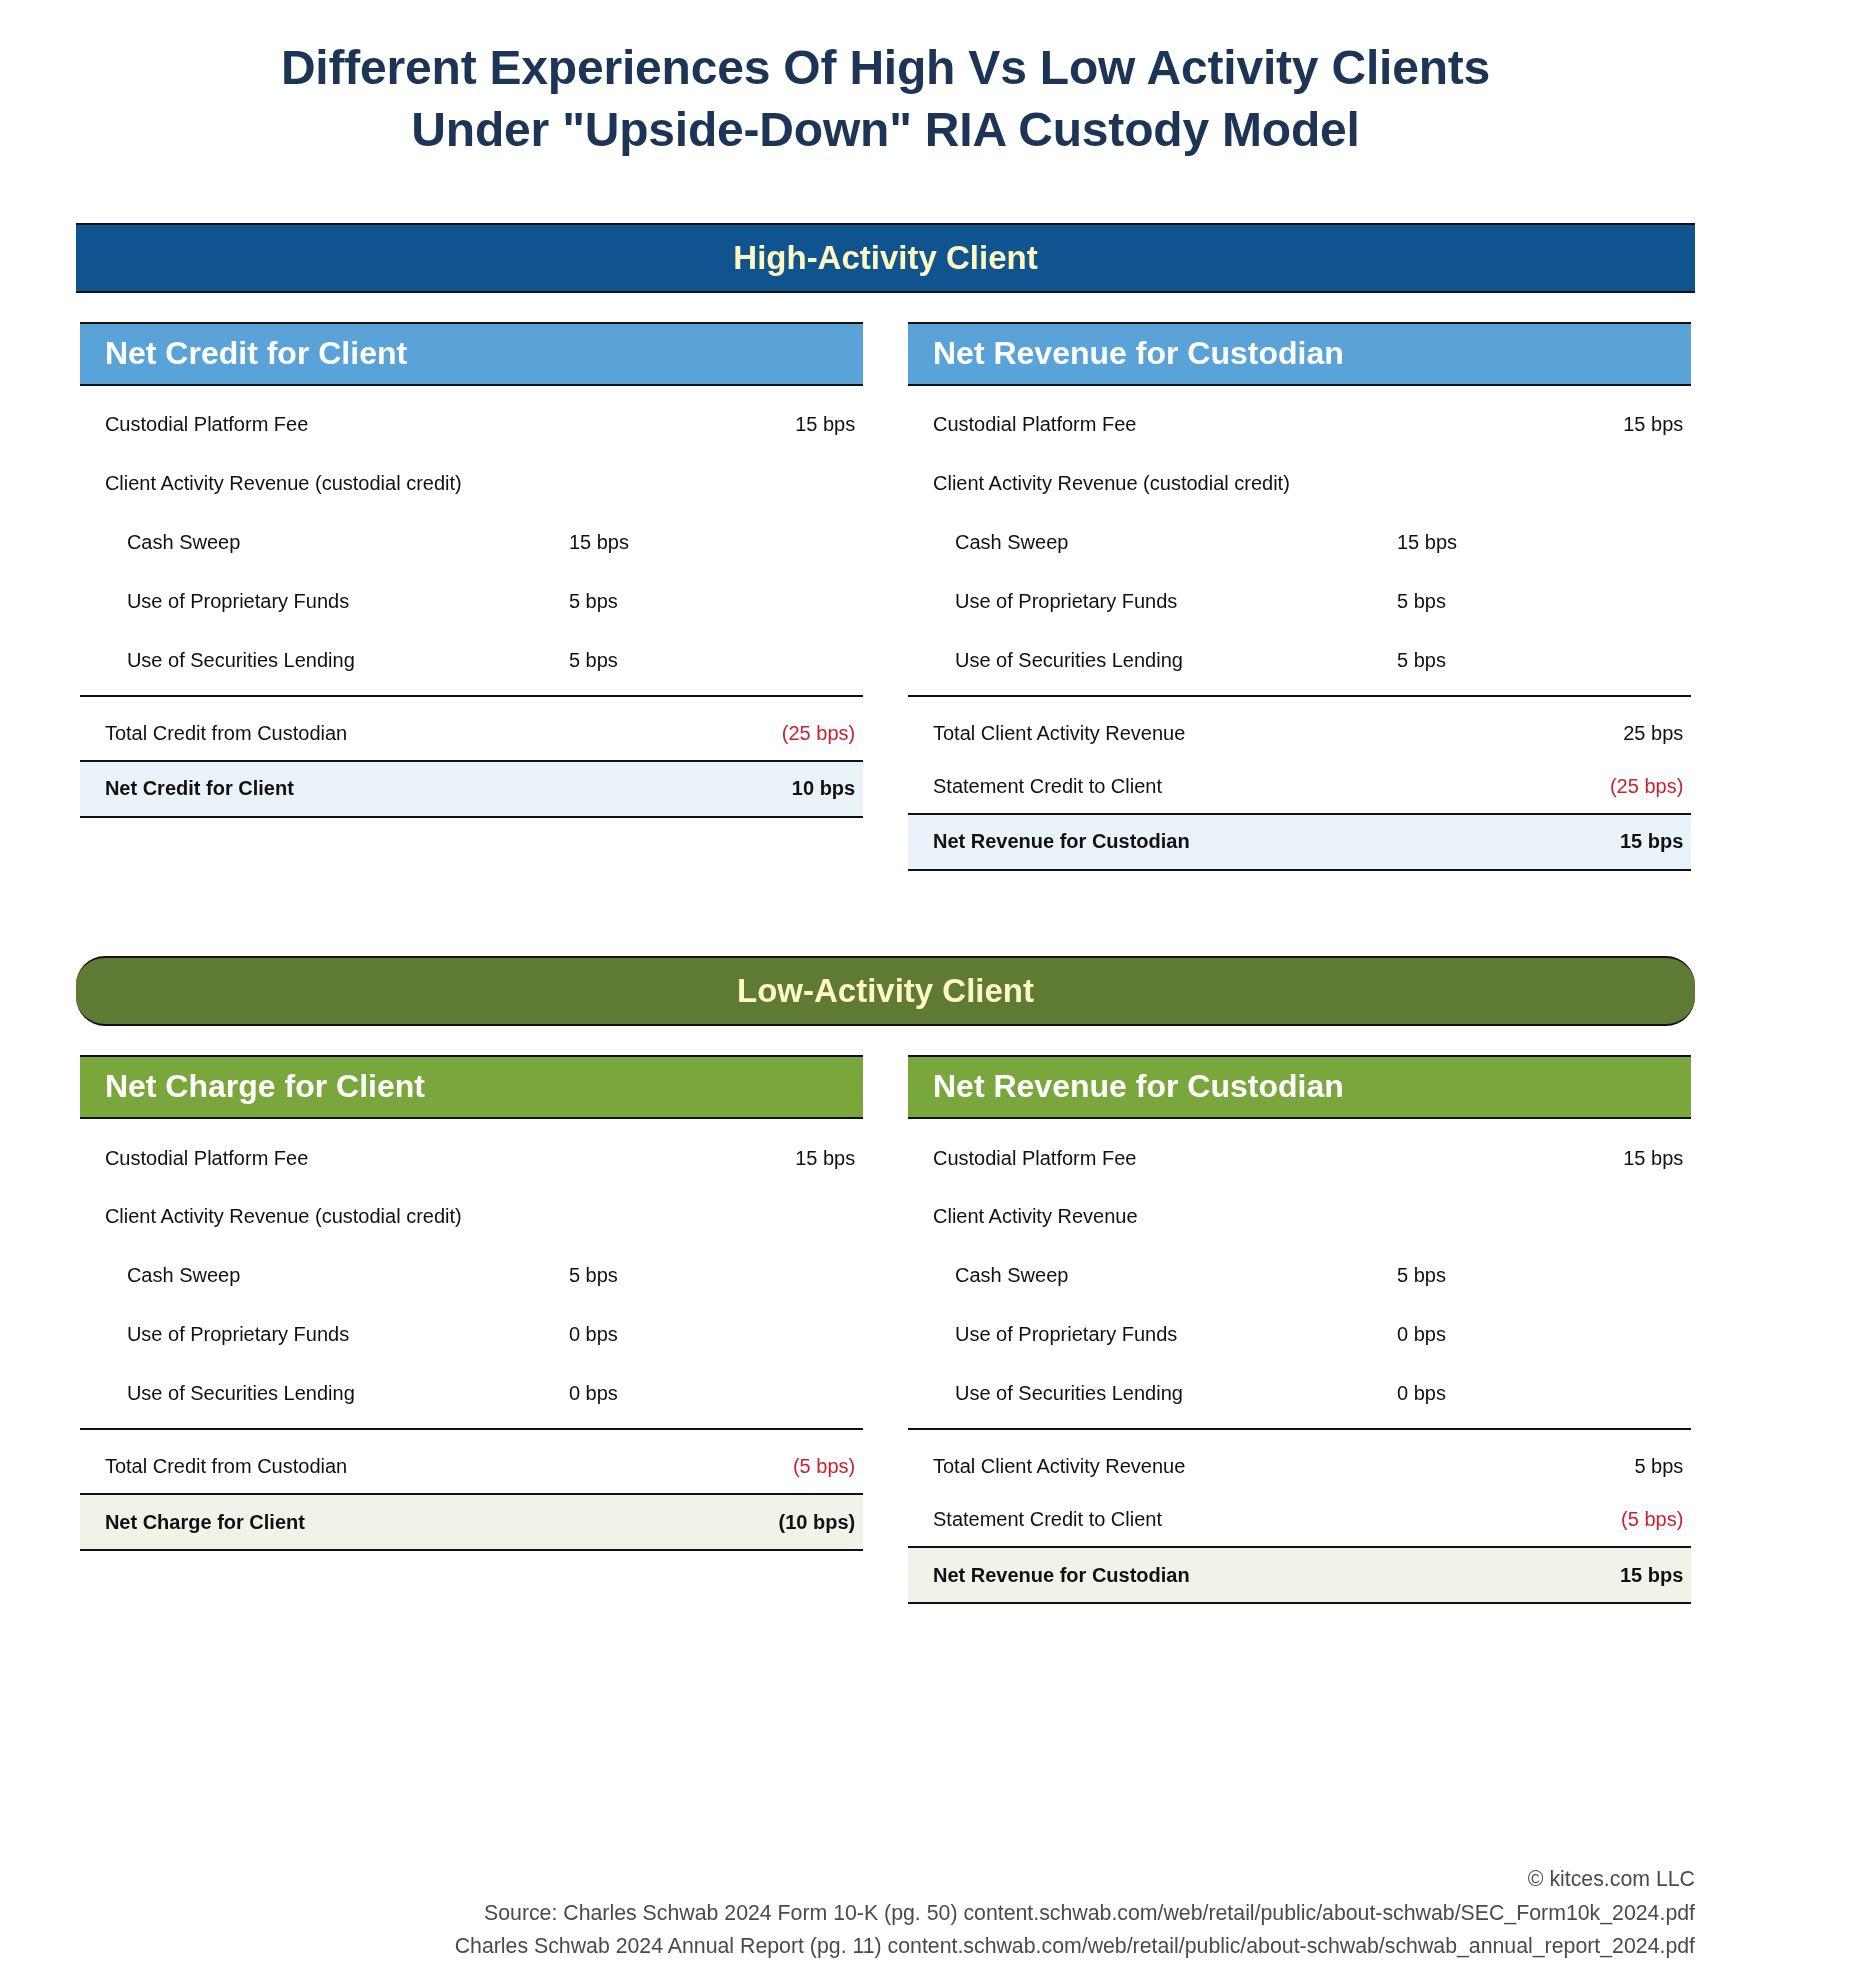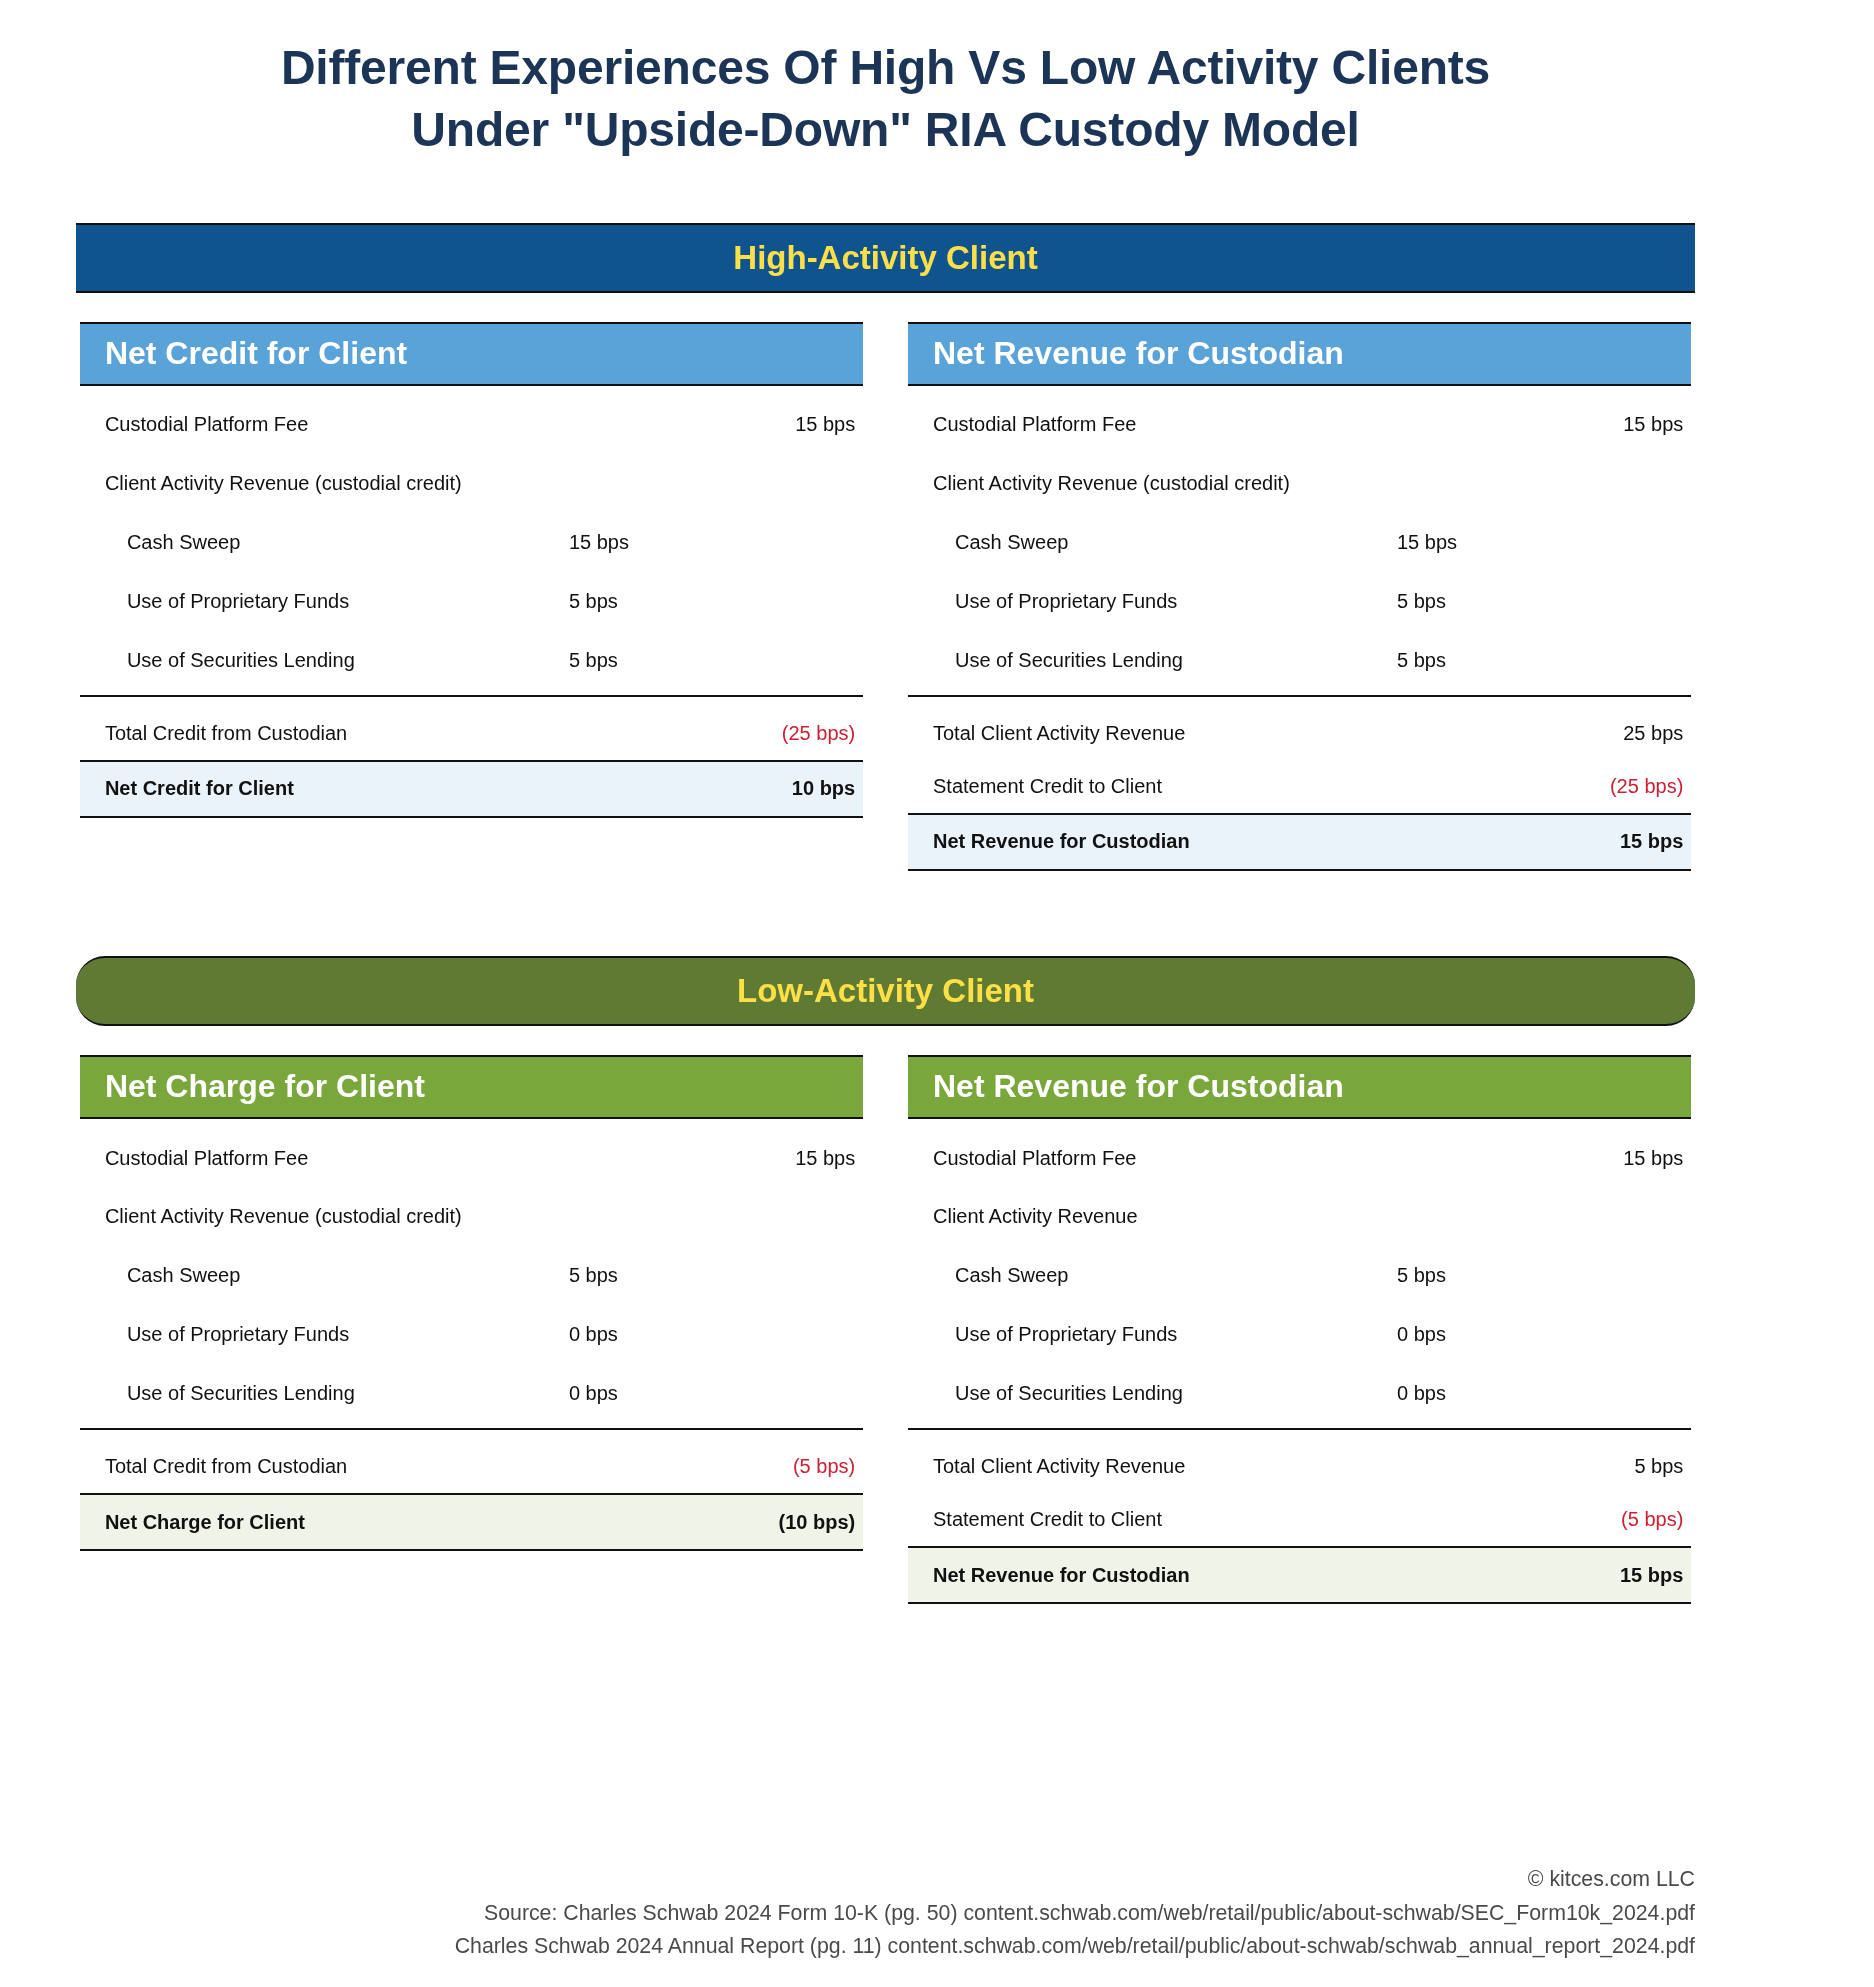--- a/index.html
+++ b/index.html
@@ -22,21 +22,21 @@
   }
   .title .l2 { display: block; }
 
   
   .banner {
     margin-top: 61px;
     height: 70px;
     display: flex;
     align-items: center;
     justify-content: center;
-    color: #fde047;
+    color: #fef9c3;
     font-weight: bold;
     font-size: 33px;
     border-top: 2.9px solid #111;
     border-bottom: 2.9px solid #111;
   }
   .banner.blue  { background: #10548f; }
   .banner.green { background: #5f7a32; border-radius: 29px; }
   .banner.low   { margin-top: 85px; }
 
   

